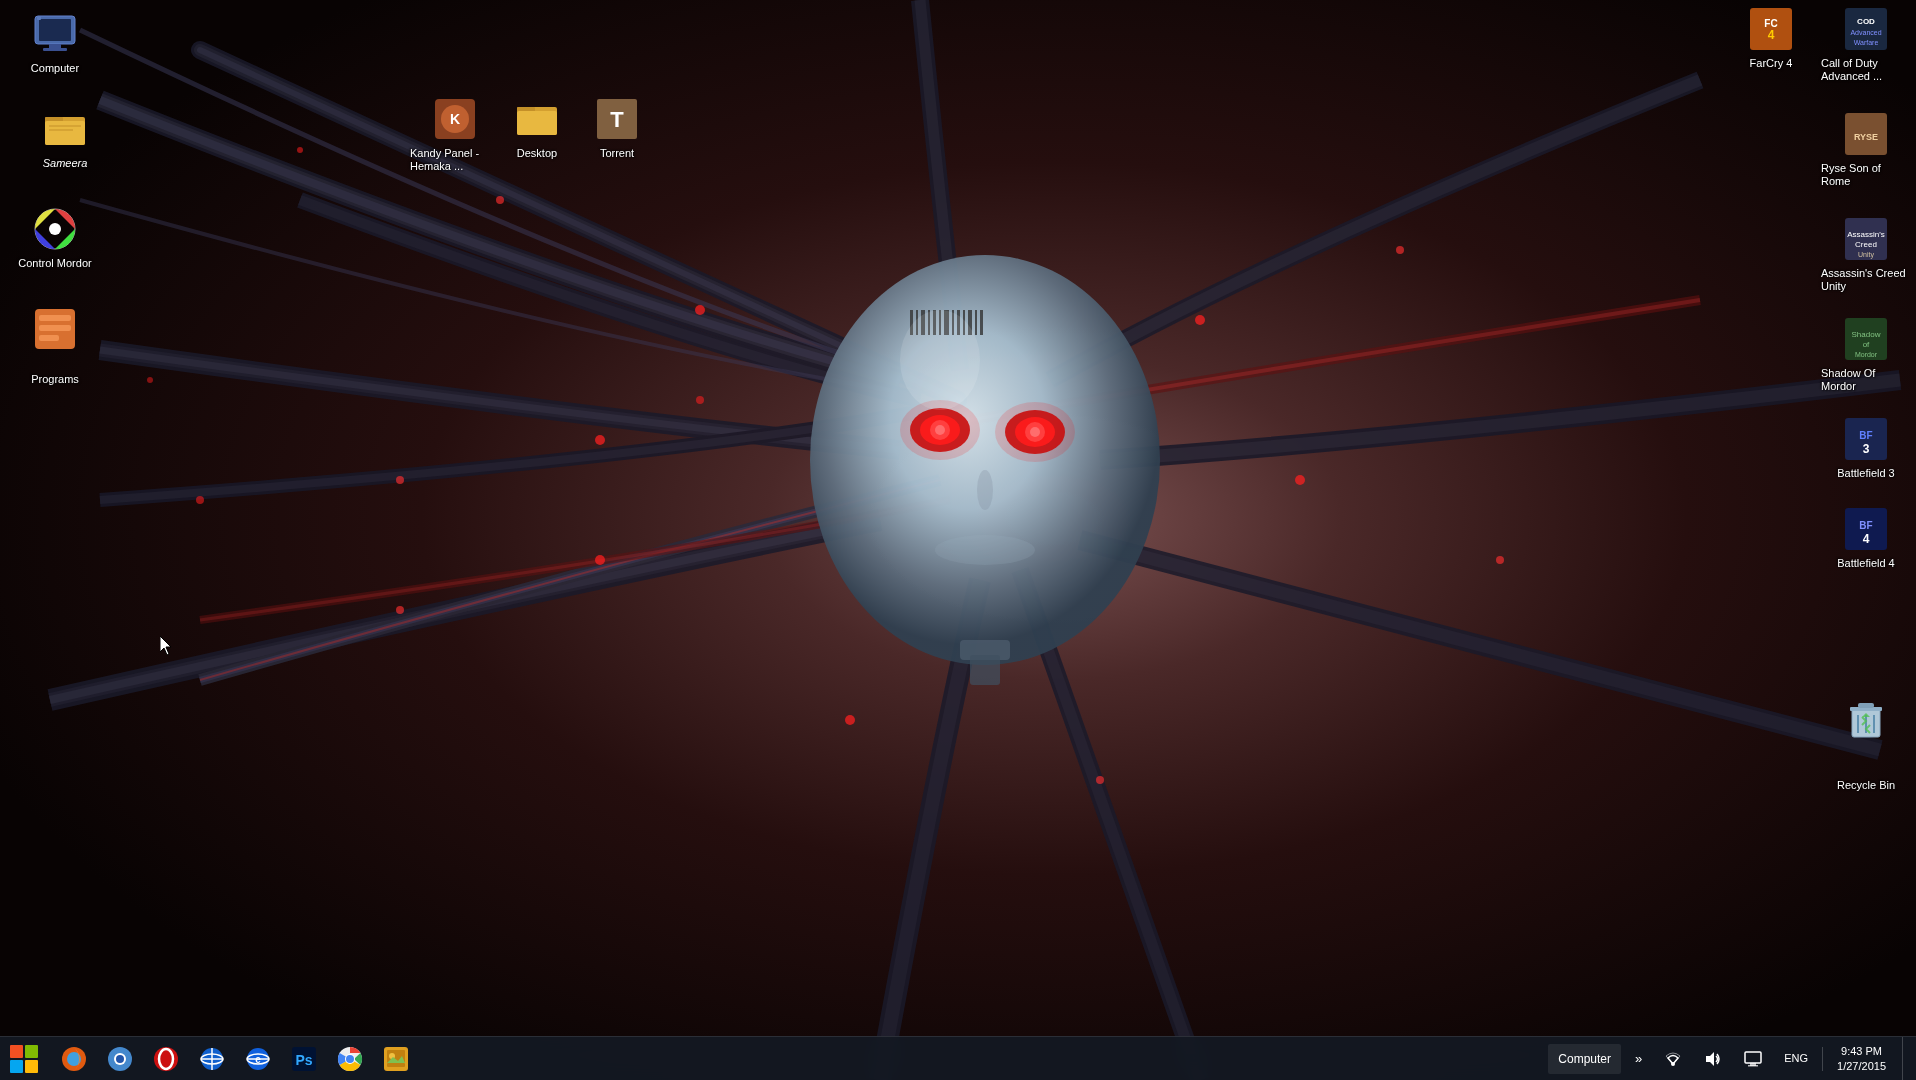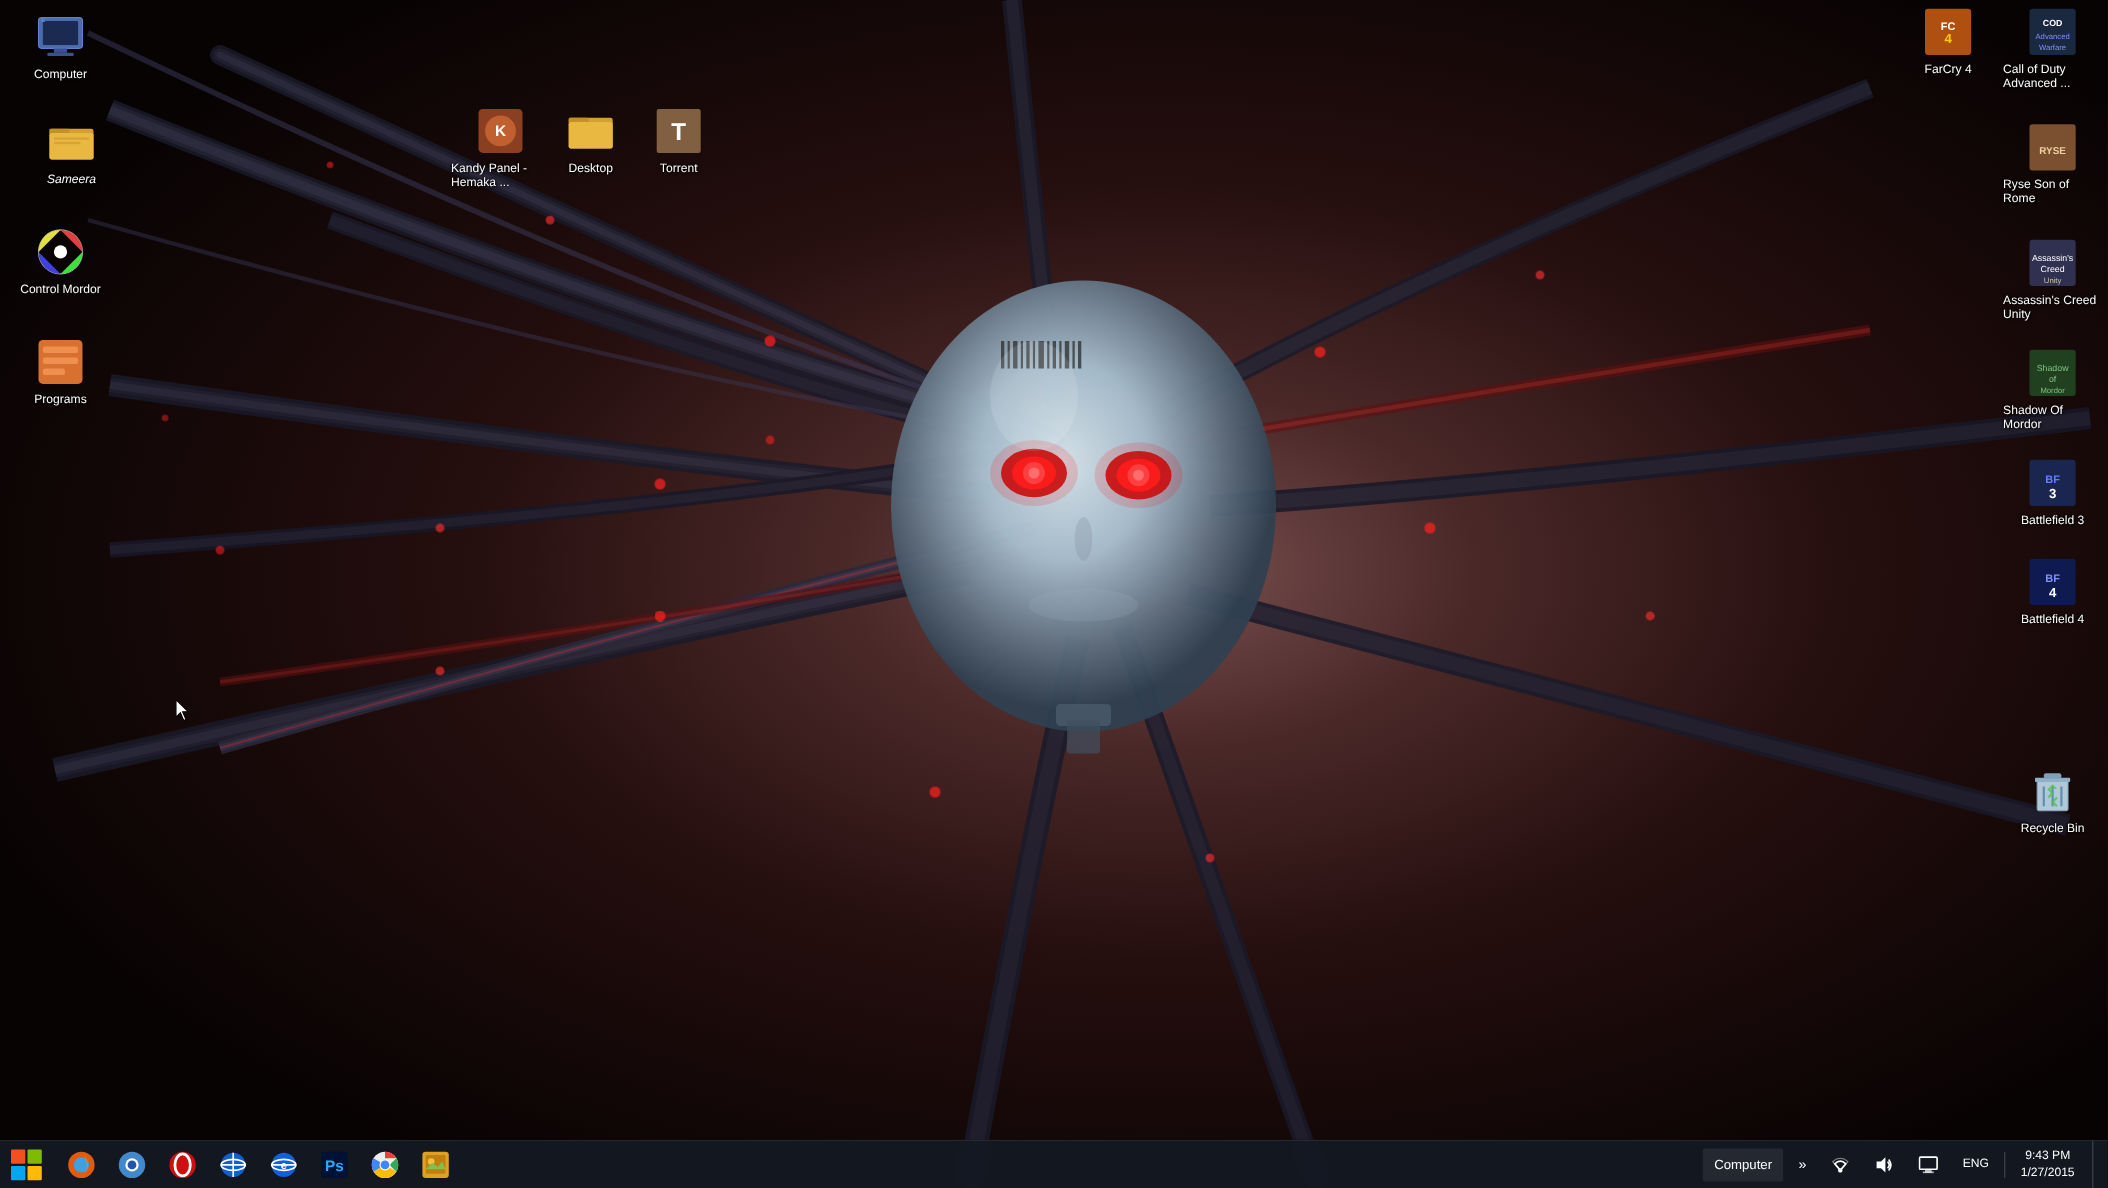--- a/index.html
+++ b/index.html
@@ -350,21 +350,21 @@
         <path d="M22 2 A20 20 0 0 1 42 22" fill="#e04040"></path>
         <path d="M42 22 A20 20 0 0 1 22 42" fill="#40e040"></path>
         <path d="M22 42 A20 20 0 0 1 2 22" fill="#4040e0"></path>
         <path d="M2 22 A20 20 0 0 1 22 2" fill="#e0e040"></path>
         <circle cx="22" cy="22" r="6" fill="white"></circle>
       </svg>
     </div>
     <span class="icon-label">Control Mordor</span>
   </div>
 
-  <div class="icon" style="left:10px; top:305px;">
+  <div class="icon" style="left:10px; top:305px;gap:16px;">
     <div class="icon-box">
       <svg width="44" height="44" viewBox="0 0 44 44">
         <rect x="2" y="2" width="40" height="40" rx="4" fill="linear-gradient(135deg,#e08040,#c06020)"></rect>
         <rect x="2" y="2" width="40" height="40" rx="4" fill="#d87030"></rect>
         <rect x="6" y="8" width="32" height="6" rx="2" fill="#f09050"></rect>
         <rect x="6" y="18" width="32" height="6" rx="2" fill="#f09050"></rect>
         <rect x="6" y="28" width="20" height="6" rx="2" fill="#f09050"></rect>
       </svg>
     </div>
     <span class="icon-label">Programs</span>
@@ -474,21 +474,21 @@
     <div class="icon-box">
       <svg width="44" height="44" viewBox="0 0 44 44">
         <rect x="1" y="1" width="42" height="42" rx="3" fill="#0f1a50"></rect>
         <text x="22" y="22" text-anchor="middle" fill="#8090ff" font-size="10" font-weight="bold">BF</text>
         <text x="22" y="36" text-anchor="middle" fill="white" font-size="12" font-weight="bold">4</text>
       </svg>
     </div>
     <span class="icon-label">Battlefield 4</span>
   </div>
 
-  <div class="icon" style="right:5px; top:695px;">
+  <div class="icon" style="right:5px; top:695px;gap:32px;">
     <div class="icon-box">
       <svg width="44" height="44" viewBox="0 0 44 44">
 
         <rect x="8" y="12" width="28" height="28" rx="2" fill="#b0c8d8" stroke="#8aa8c0" stroke-width="1"></rect>
         <rect x="6" y="10" width="32" height="4" rx="1" fill="#90b0c8"></rect>
         <rect x="14" y="6" width="16" height="5" rx="2" fill="#80a0b8"></rect>
         <line x1="14" y1="18" x2="14" y2="36" stroke="#6090b0" stroke-width="2"></line>
         <line x1="22" y1="18" x2="22" y2="36" stroke="#6090b0" stroke-width="2"></line>
         <line x1="30" y1="18" x2="30" y2="36" stroke="#6090b0" stroke-width="2"></line>
 

